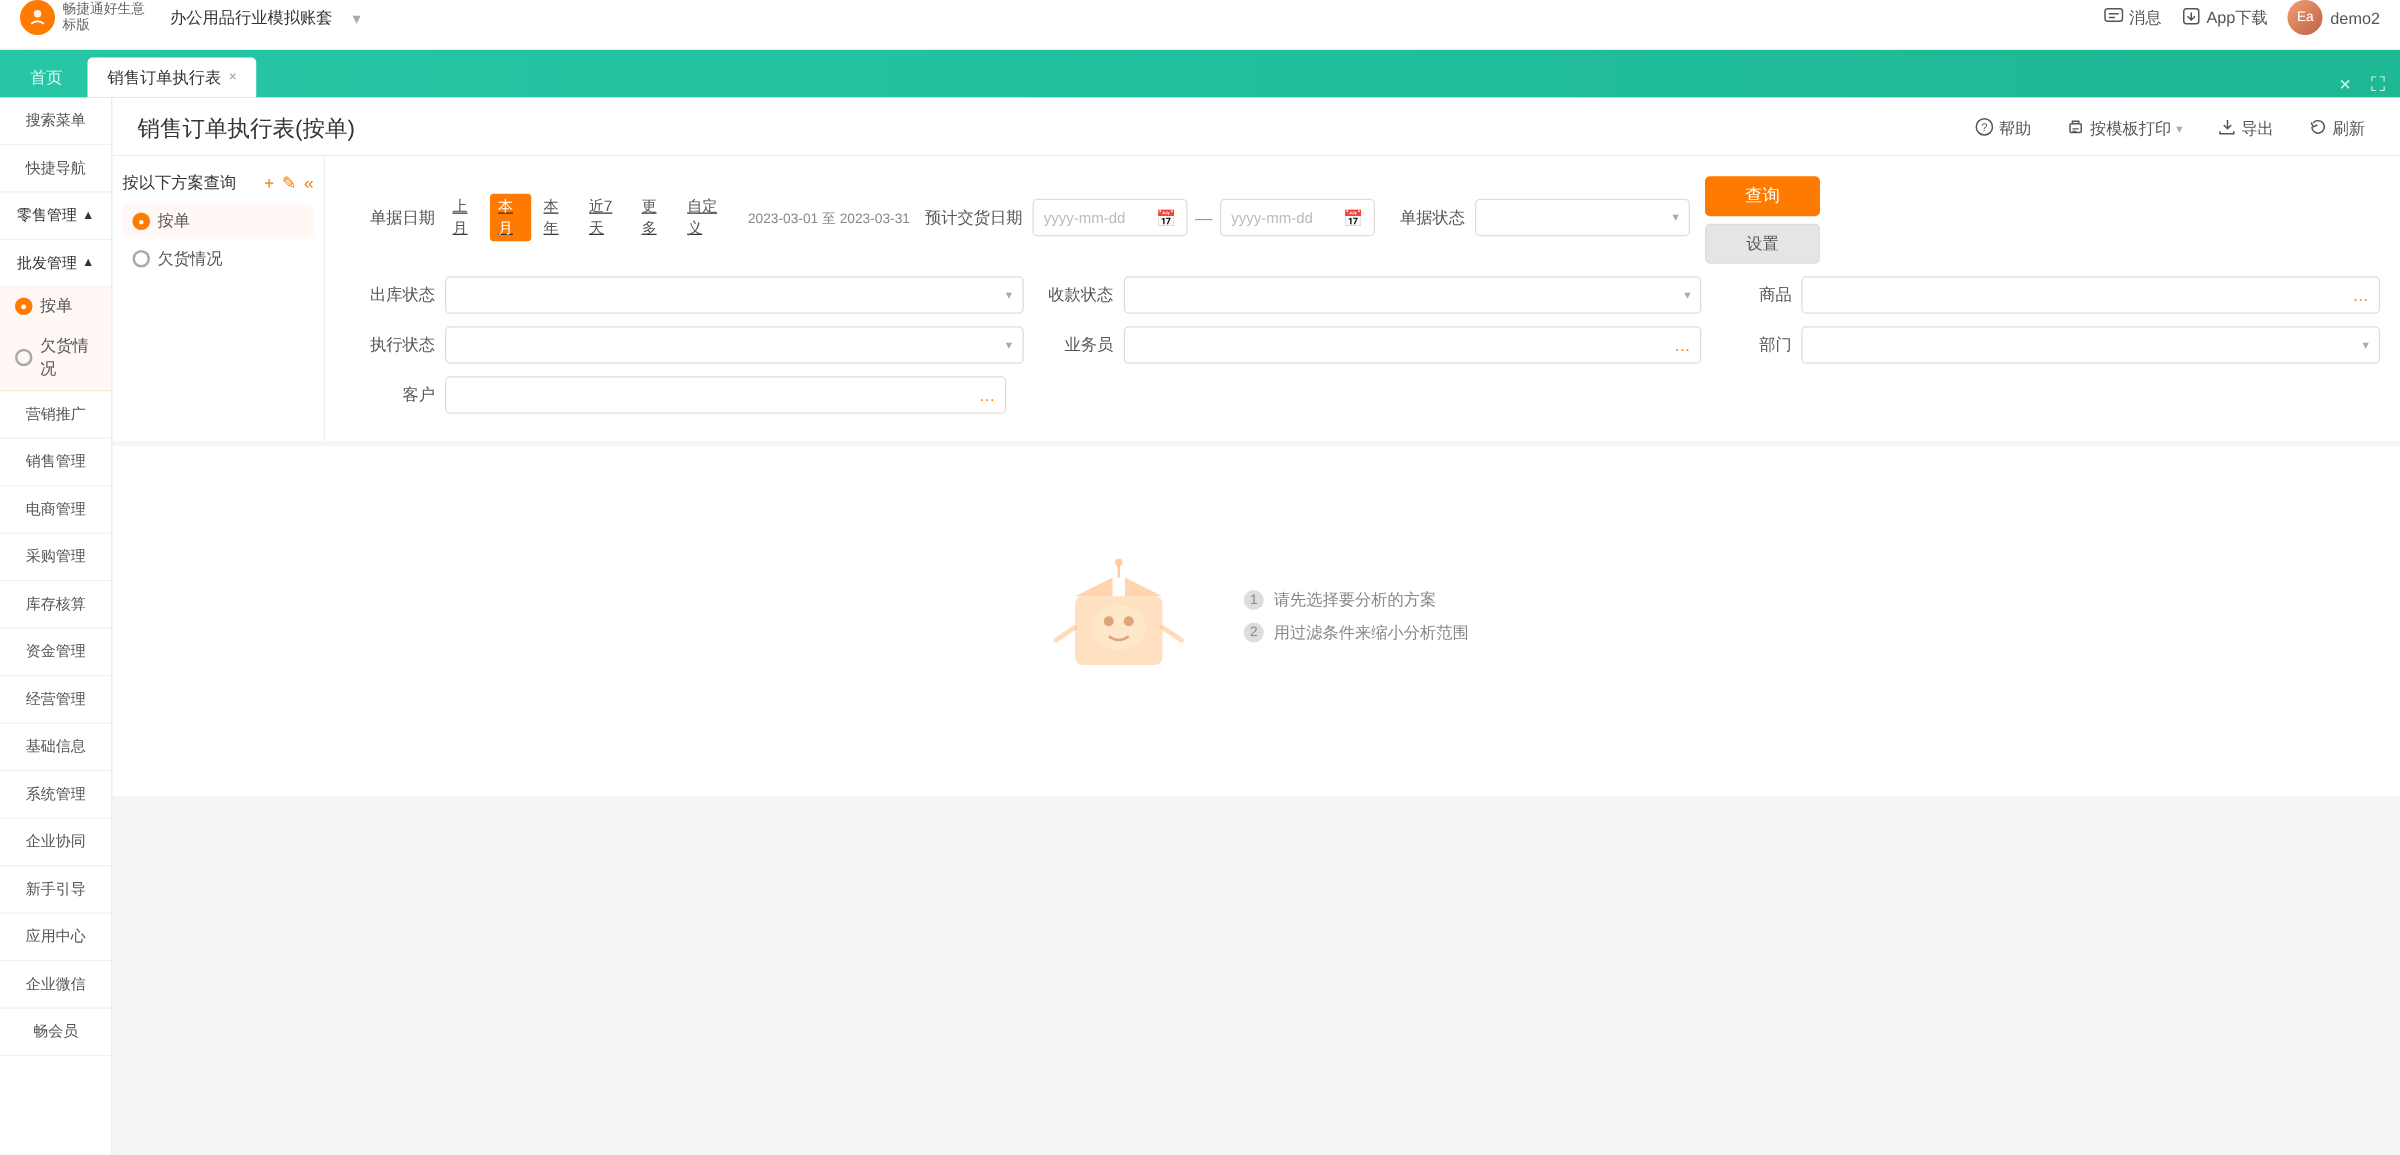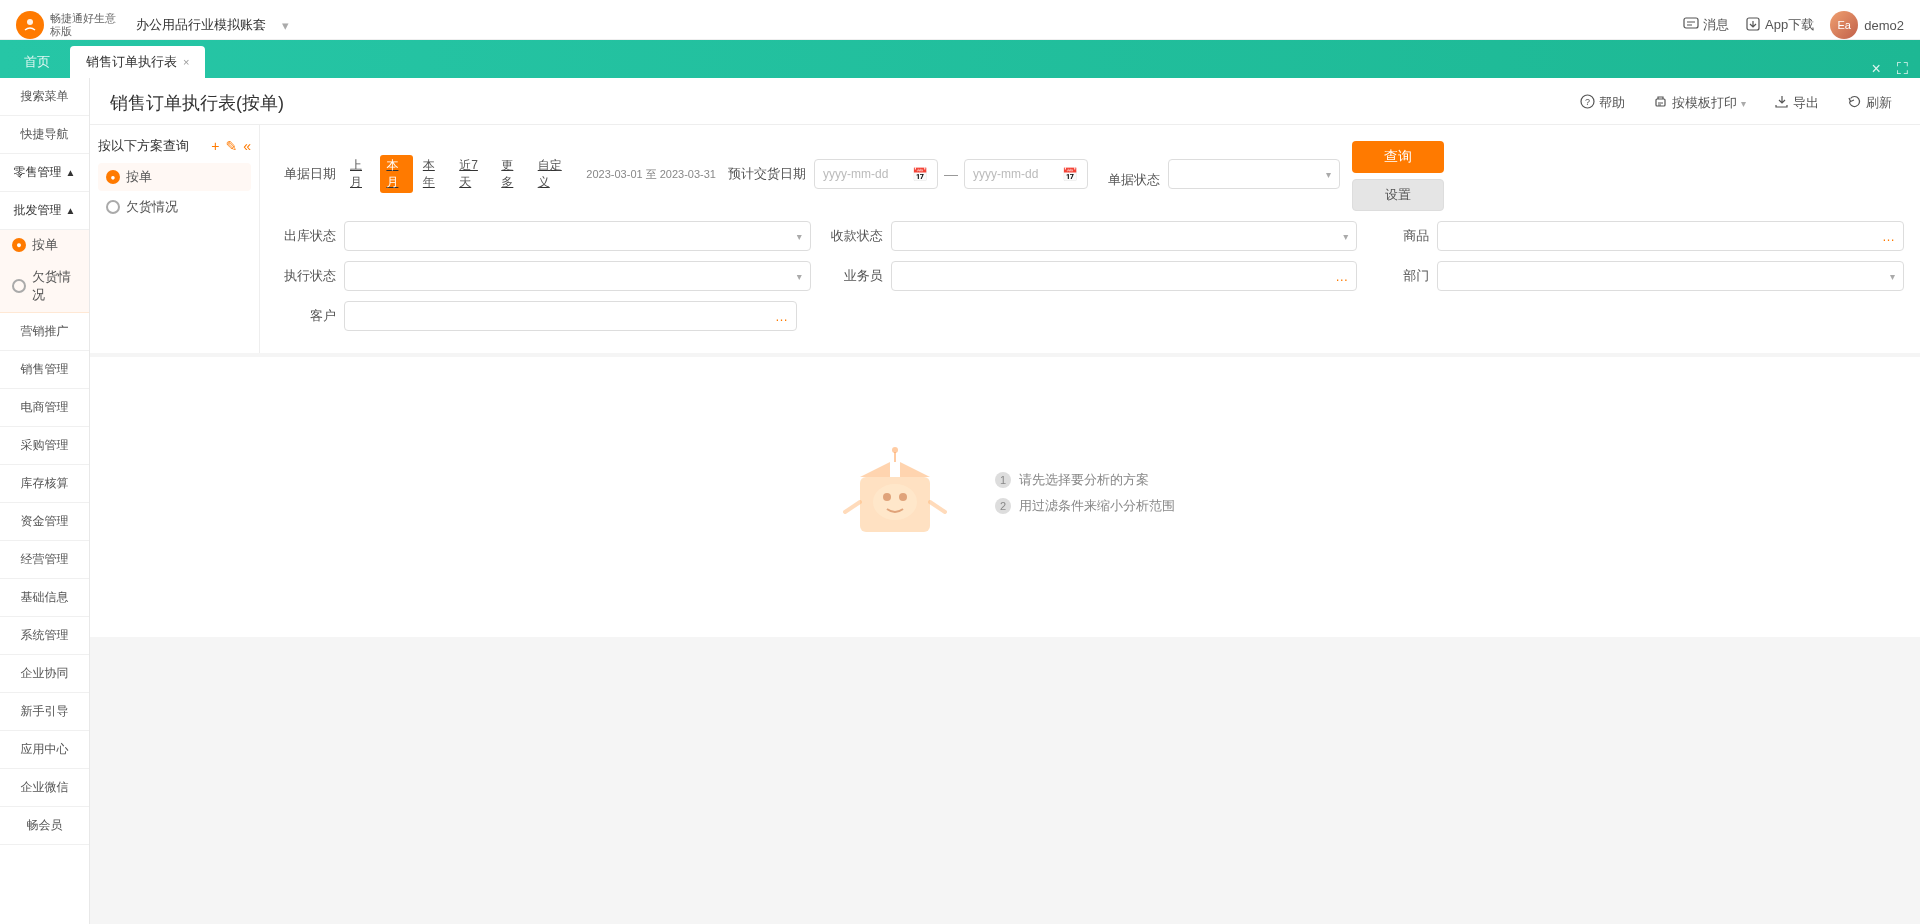--- a/index.html
+++ b/index.html
@@ -3,21 +3,21 @@
   <meta charset="utf-8">
   <style>
     * { box-sizing: border-box; margin: 0; padding: 0; }
     body { font-family: 'Microsoft YaHei', Arial, sans-serif; font-size: 13px; background: #f5f5f5; color: #333; height: 924px; overflow: hidden; display: flex; flex-direction: column; }
 
     
     .top-header {
       height: 40px;
       background: #fff;
       display: flex;
-      align-items: flex-end;
+      align-items: flex-start;
       justify-content: space-between;
       padding: 0 16px;
       border-bottom: 1px solid #eee;
       flex-shrink: 0;
     }
     .top-header-left {
       display: flex;
       align-items: center;
       gap: 8px;
     }
@@ -141,21 +141,21 @@
     .page-action-btn {
       display: flex; align-items: center; gap: 4px;
       font-size: 13px; color: #555; cursor: pointer; padding: 4px 8px;
     }
 
     
     .filter-panel {
       background: #fff;
       margin: 0;
       display: flex;
-      gap: 0;
+      gap: 12px;
     }
 
     
     .scheme-panel {
       width: 170px;
       border-right: 1px solid #eee;
       padding: 12px 8px;
       flex-shrink: 0;
     }
     .scheme-header {
@@ -463,21 +463,21 @@
                 <span style="color:#ff7a00;font-size:13px;">📅</span>
               </div>
               <span class="date-sep">—</span>
               <div class="date-input">
                 <span style="color:#bbb;font-size:12px;">yyyy-mm-dd</span>
                 <span style="color:#ff7a00;font-size:13px;">📅</span>
               </div>
             </div>
           </div>
 
-          <div class="filter-group" style="flex:1;max-width:240px;align-items:flex-end;">
+          <div class="filter-group" style="flex:1;max-width:240px;">
             <span class="filter-label">单据状态</span>
             <div class="filter-select" style="flex:1;">
               <span></span>
               <span class="filter-select-arrow">▾</span>
             </div>
           </div>
 
           <div class="filter-btns">
             <button class="action-btn-primary">查询</button>
             <button class="action-btn-secondary">设置</button>

